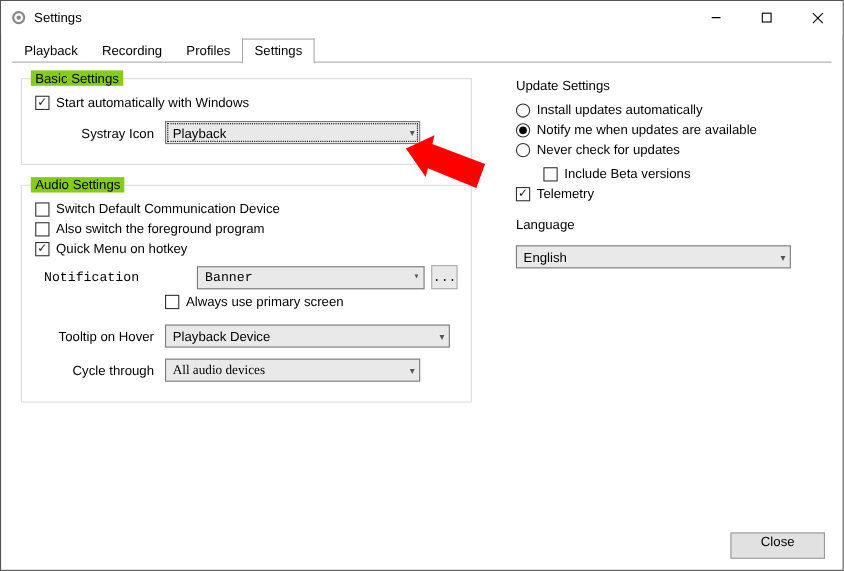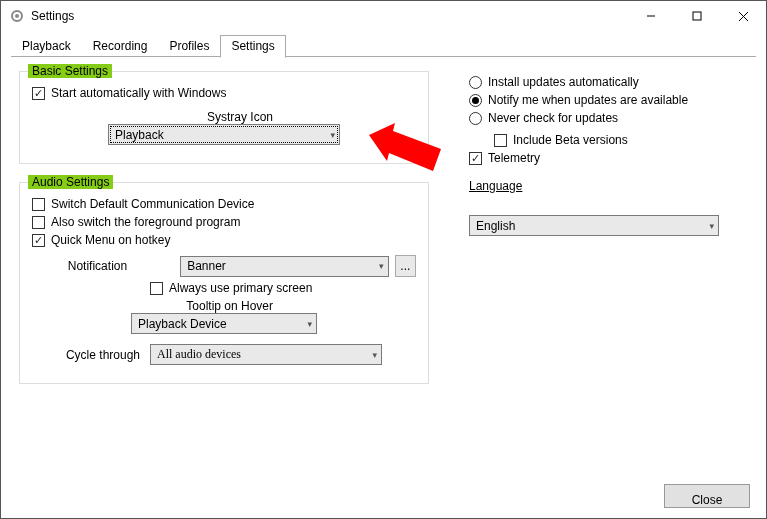--- a/index.html
+++ b/index.html
@@ -143,21 +143,21 @@
   }
   
   .footer {
     position: absolute;
     bottom: 10px; right: 16px;
   }
   .btn {
     width: 86px; height: 24px;
     border: 1px solid #999;
     background: #e1e1e1;
-    display:flex; align-items:flex-end; justify-content:center;
+    display:flex; align-items:flex-start; justify-content:center;
   }
   
   .arrow-overlay {
     position: absolute;
     pointer-events: none;
   }
 </style>
 </head>
 <body>
 
@@ -201,21 +201,21 @@
 <div class="content">
 
   <div class="col-left">
 
     <div class="group">
       <div class="group-title">Basic Settings</div>
       <div class="row">
         <span class="chk">✓</span>
         <span>Start automatically with Windows</span>
       </div>
-      <div class="row" style="margin-top:10px;flex-direction:column;">
+      <div class="row" style="margin-top:10px;">
         <span class="lbl">Systray Icon</span>
         <div class="dropdown focus" style="width:232px;">
           <span>Playback</span>
           <span class="caret">▾</span>
         </div>
       </div>
     </div>
 
     <div class="group">
       <div class="group-title">Audio Settings</div>
@@ -224,54 +224,55 @@
         <span>Switch Default Communication Device</span>
       </div>
       <div class="row">
         <span class="chk"></span>
         <span>Also switch the foreground program</span>
       </div>
       <div class="row">
         <span class="chk">✓</span>
         <span>Quick Menu on hotkey</span>
       </div>
-      <div class="row" style="margin-top:8px;">
+      <div class="row" style="margin-top:8px;font-family:Liberation Mono, monospace;">
         <span class="lbl">Notification</span>
         <div class="dropdown" style="width:235px;margin-left:43px;">
           <span>Banner</span>
           <span class="caret">▾</span>
         </div>
         <div class="btn-small">
           <span>...</span>
         </div>
       </div>
       <div class="row">
         <span class="lbl"></span>
         <span class="chk"></span>
         <span>Always use primary screen</span>
       </div>
-      <div class="row" style="margin-top:4px;flex-direction:column;">
+      <div class="row" style="margin-top:14px;">
         <span class="lbl">Tooltip on Hover</span>
-        <div class="dropdown" style="width:186px;">
+        <div class="dropdown" style="width:259px;">
           <span>Playback Device</span>
           <span class="caret">▾</span>
         </div>
       </div>
       <div class="row" style="margin-top:10px;">
         <span class="lbl">Cycle through</span>
         <div class="dropdown" style="width:232px;font-family:Liberation Serif, serif;">
           <span>All audio devices</span>
           <span class="caret">▾</span>
         </div>
       </div>
     </div>
   </div>
 
   <div class="col-right">
     <div class="group" style="border:none; padding:0; margin-bottom:14px;">
+      <div style="margin-bottom:8px;">Update Settings</div>
       <div class="row">
         <span class="radio"></span>
         <span>Install updates automatically</span>
       </div>
       <div class="row">
         <span class="radio">
             <span class="dot"></span>
           </span>
         <span>Notify me when updates are available</span>
       </div>
@@ -283,21 +284,21 @@
         <span class="chk"></span>
         <span>Include Beta versions</span>
       </div>
       <div class="row">
         <span class="chk">✓</span>
         <span>Telemetry</span>
       </div>
     </div>
 
     <div>
-      <div style="margin-bottom:22px;text-decoration:underline;">Language</div>
+      <div style="margin-bottom:12px;">Language</div>
       <div class="dropdown" style="width:250px;">
         <span>English</span>
         <span class="caret">▾</span>
       </div>
     </div>
   </div>
 </div>
 
 <div class="footer">
   <div class="btn">

